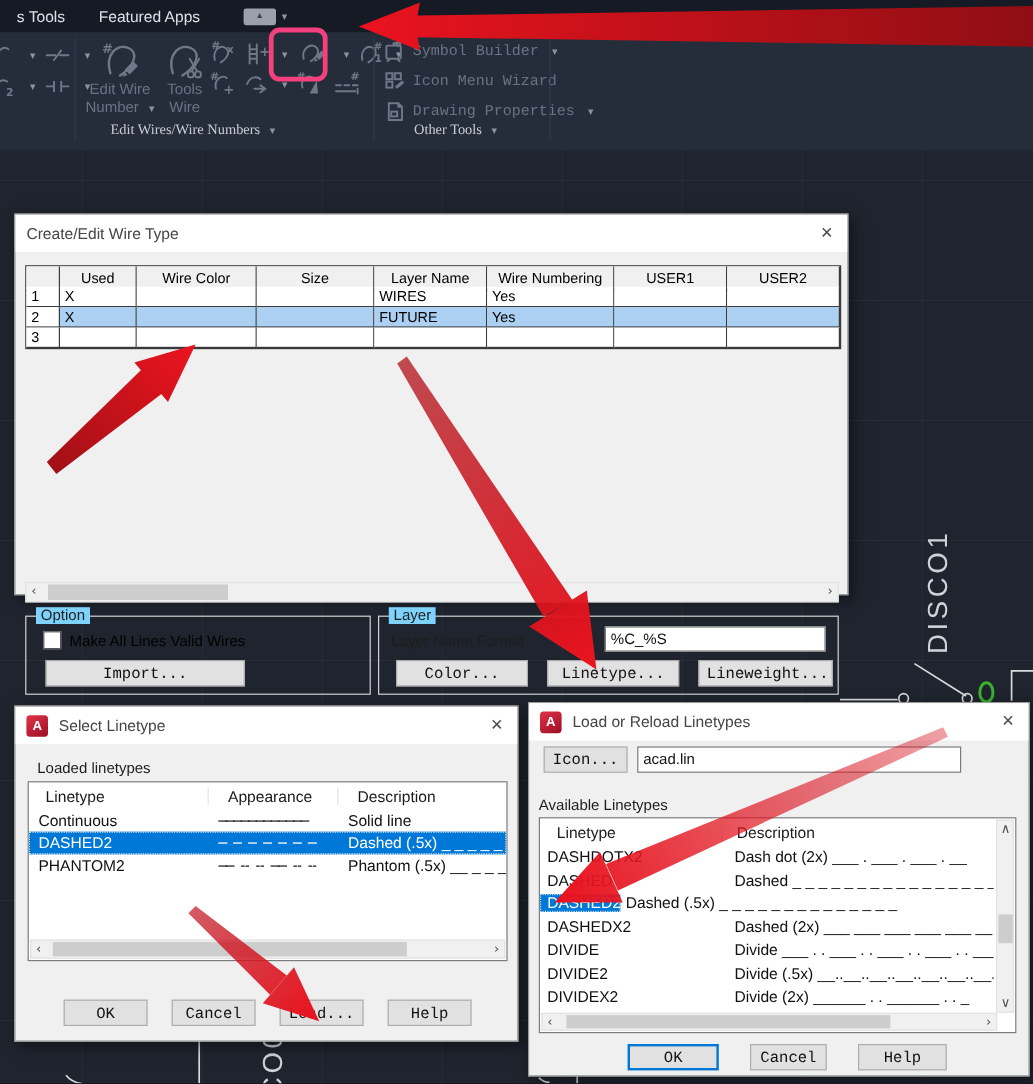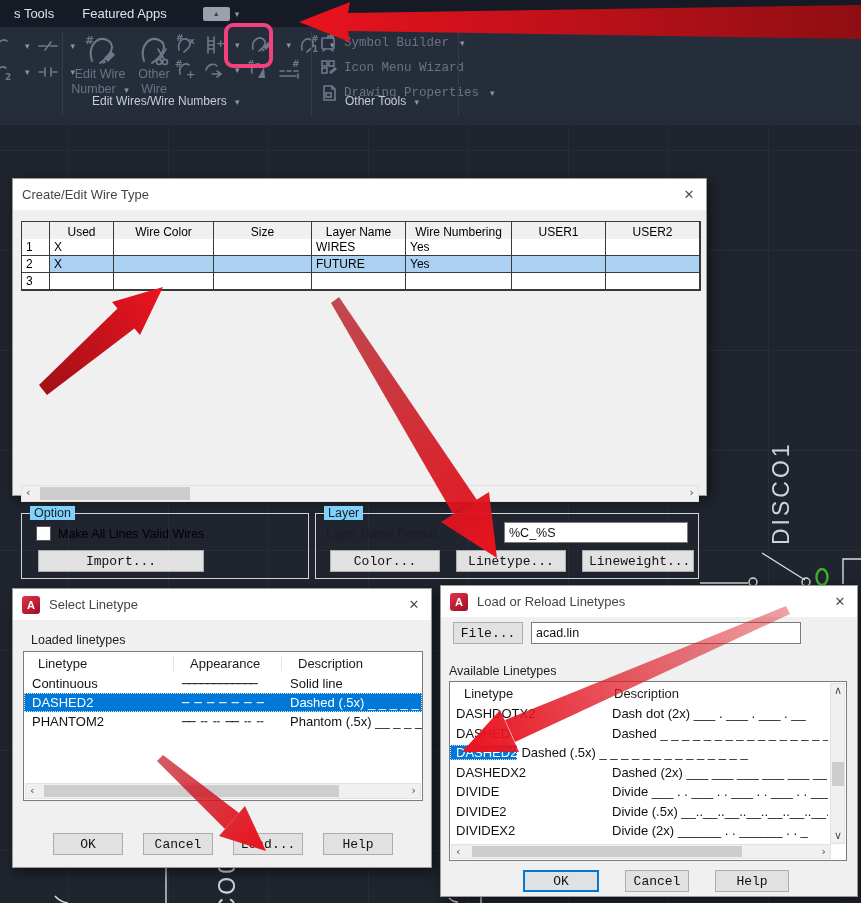--- a/index.html
+++ b/index.html
@@ -9,21 +9,21 @@
   
   .tabbar{position:absolute;left:0;top:0;width:861px;height:27px;background:#151a24;
     display:flex;align-items:center;color:#dde1e8;font-size:13px;}
   .tabitem{padding:0 14px;height:27px;display:flex;align-items:center;}
   .tabtoggle{margin-left:22px;width:27px;height:14px;background:#9aa1ab;border-radius:2px;
     display:flex;align-items:center;justify-content:center;color:#39414f;font-size:7px;}
   .ic-caret{color:#8a93a2;font-size:9px;margin-left:5px;}
   .ribbon{position:absolute;left:0;top:27px;width:861px;height:98px;background:#262d3a;
     border-bottom:2px solid #171c26;}
   .vsep{position:absolute;top:5px;height:84px;width:1px;background:#343b49;}
-  .plabel{position:absolute;bottom:17px;font-size:12px;color:#c7ccd4;white-space:nowrap;}
+  .plabel{position:absolute;bottom:9px;font-size:12px;color:#c7ccd4;white-space:nowrap;font-family:Liberation Serif, serif;}
   .dis{color:#6a7385;font-size:12.5px;white-space:nowrap;font-family:Liberation Mono, monospace;}
   .biglbl{position:absolute;text-align:center;font-size:12.5px;line-height:15px;color:#6a7385;}
   .wp{stroke:#6f7889;fill:none;stroke-width:2;stroke-linecap:round;}
   .wpthin{stroke:#6f7889;fill:none;stroke-width:1.6;stroke-linecap:round;}
   .bd{fill:#6f7889;font-family:"DejaVu Sans",sans-serif;font-size:9px;font-weight:bold;}
   .rowline{position:absolute;display:flex;align-items:center;gap:6px;}
   .si{position:absolute;}
 
   
   .canvas{position:absolute;left:0;top:125px;width:861px;height:778px;background:#1f242e;
@@ -135,21 +135,21 @@
         <span class="ic-caret">▾</span></div>
     </div>
 
     <svg class="si" style="left:134px;top:4px;" width="40" height="40">
       <path class="wp" d="M10 30 C5 14 16 5 25 9 C34 13 30 24 18 32"></path>
       <path class="wpthin" d="M24 18 l6 10 M32 18 l-6 10"></path>
       <circle cx="25" cy="31" r="2.5" class="wpthin"></circle>
         <circle cx="31" cy="31" r="2.5" class="wpthin"></circle>
     </svg>
     <div class="biglbl" style="left:132px;top:40px;width:44px;">
-      <div>Other</div>
+      <div>Tools</div>
       <div>Wire</div>
     </div>
 
     <div class="rowline" style="left:174px;top:5px;">
       <svg width="22" height="24">
           <path class="wpthin" d="M5 17 C3 8 10 4 14 7 C18 10 16 15 10 19"></path>
           <text x="2" y="8" class="bd">#</text>
           <text x="15" y="11" class="bd">x</text>
         </svg>
       <svg width="22" height="24">
@@ -353,21 +353,21 @@
         <button class="wbtn" style="width: 70px; height: 22px;">Help</button>
       </div>
   </div>
 
   <div class="win" style="left:440px;top:585px;width:418px;height:312px;z-index:20;">
     <div class="tb">
       <span class="acadic">A</span>
       <span class="ttl">Load or Reload Linetypes</span>
       <span class="close">✕</span>
     </div>
-    <button class="wbtn" style="position:absolute;left:12px;top:36px;width:70px;height:22px;">File...</button>
+    <button class="wbtn" style="position:absolute;left:12px;top:36px;width:70px;height:22px;">Icon...</button>
     <input class="winput" style="position: absolute; left: 90px; top: 36px; width: 270px; height: 22px;" value="acad.lin">
     <span class="glabel" style="left:8px;top:78px;">Available Linetypes</span>
     <div class="lbox" style="left:8px;top:95px;width:398px;height:180px;">
       <div class="lhead">
         <span style="width:152px;padding-left:14px;border-right:1px solid #e4e4e4;box-sizing:border-box;">Linetype</span>
         <span style="padding-left:12px;">Description</span>
       </div>
       <div style="width:378px;">
           <div class="llrow">
             <span class="c-name">DASHDOTX2</span>

